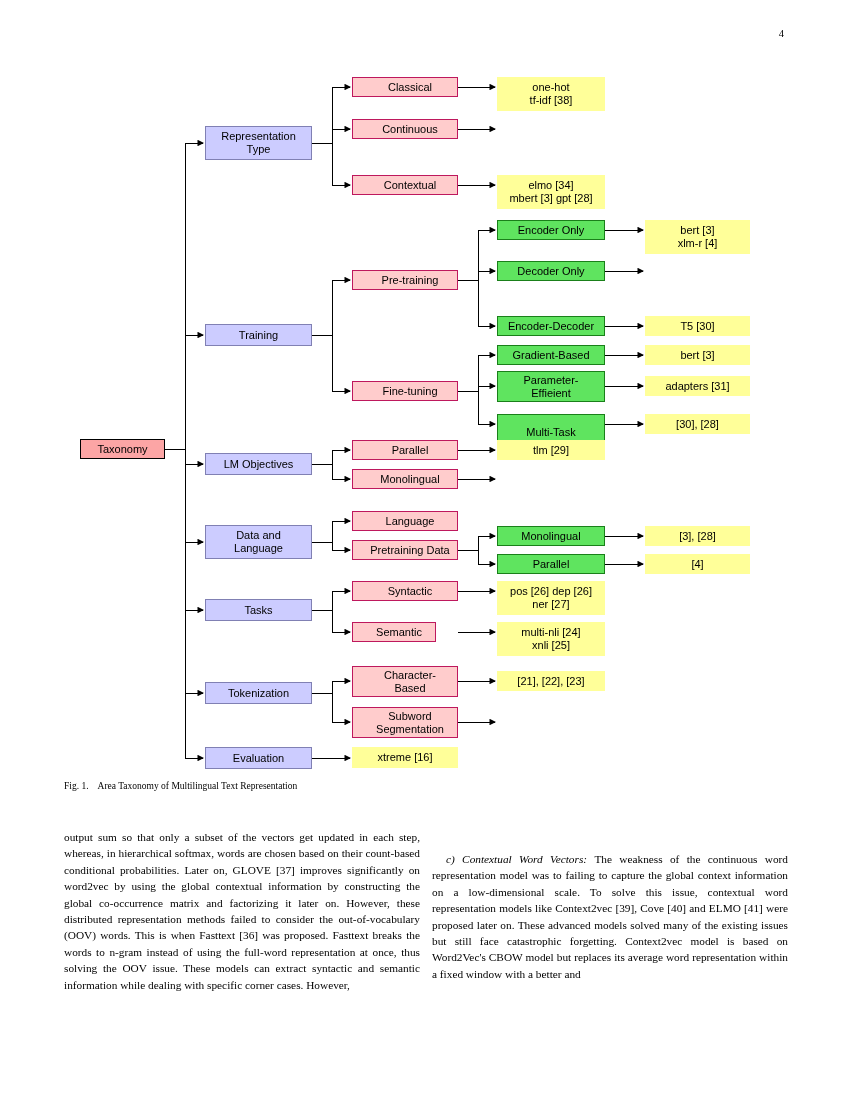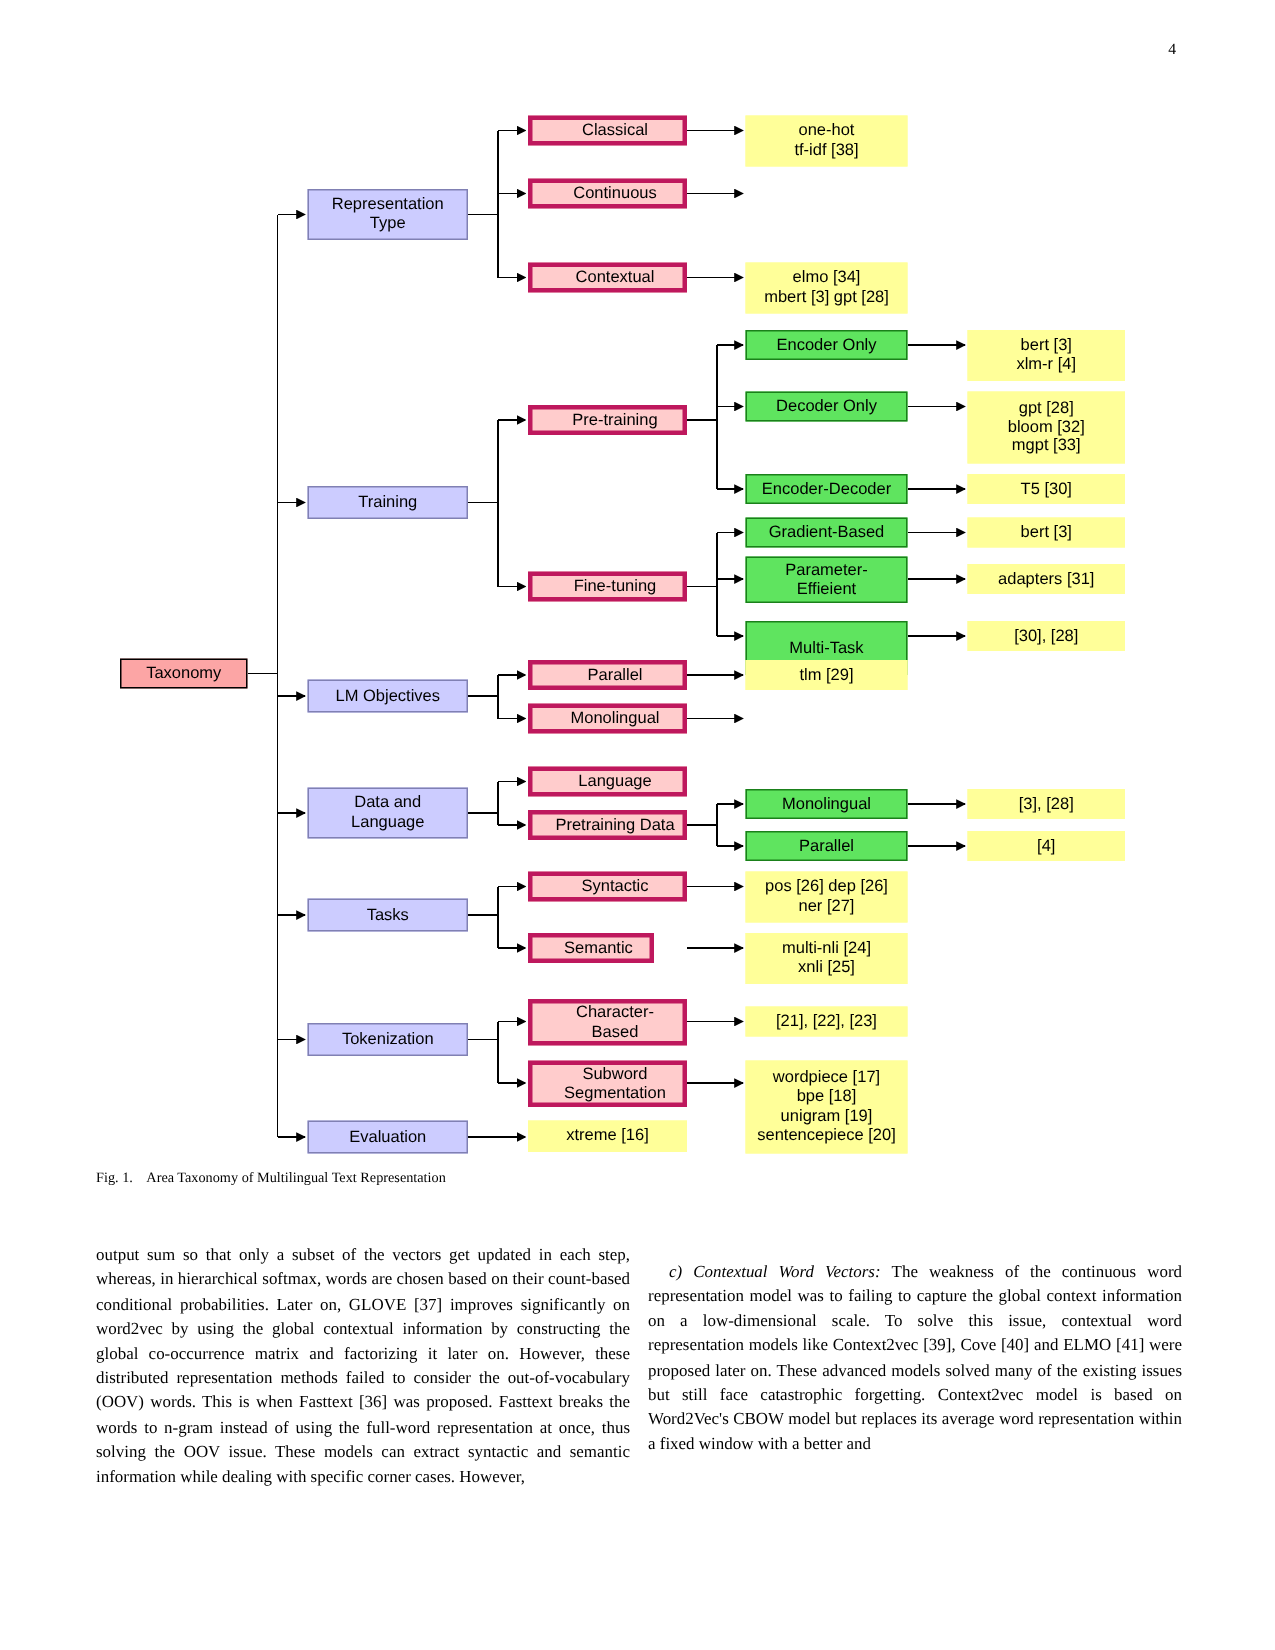--- a/index.html
+++ b/index.html
@@ -8,36 +8,36 @@
   .page{position:absolute;inset:0;overflow:hidden;}
 
   .page-number{position:absolute;top:28px;right:66px;font-size:10.5px;}
 
   
   .node{position:absolute;display:flex;align-items:center;justify-content:center;
         text-align:center;font-family:"Liberation Sans", sans-serif;font-size:11px;
         line-height:1.18;white-space:pre-line;box-sizing:border-box;}
   .root  {background:#fca5a5;border:1px solid #000;}
   .purple{background:var(--level1,#ccccff);border:1px solid #8080b3;}
-  .pink  {background:var(--level2,#ffcccc);border:3px solid #be185d;padding-left:10px;}
+  .pink  {background:var(--level2,#ffcccc);border:1px solid #be185d;padding-left:10px;}
   .green {background:var(--level3,#5fe45f);border:1px solid #1a801a;}
   .yellow{background:var(--leaf,#ffff99);border:1px solid var(--leaf,#ffff99);}
 
   .connectors{position:absolute;left:0;top:0;}
   .connectors .eline{stroke:#000;stroke-width:1;fill:none;shape-rendering:crispEdges;}
   .connectors line{stroke:#000;stroke-width:1;shape-rendering:crispEdges;}
 
   .caption{position:absolute;left:64px;top:781px;font-size:9.5px;}
   .caption .cap-label{margin-right:9px;}
 
   .col{position:absolute;width:356px;text-align:justify;font-size:11.3px;line-height:16.4px;}
   .col-left{left:64px;top:829px;}
   .col-right{left:432px;top:829px;}
   .para{margin:0;}
-  .para-gap{margin-top:11px;}
+  .para-gap{margin-top:22px;}
   .indent{text-indent:14px;}
   .lead-italic{font-style:italic;}
 </style>
 </head>
 <body>
 
 <div class="page">
 
   <div class="page-number">4</div>
 
@@ -142,30 +142,23 @@
   <div class="node yellow" style="left:497px;top:77px;width:108px;height:34px">one-hot
 tf-idf [38]</div>
   <div class="node yellow" style="left:497px;top:175px;width:108px;height:34px">elmo [34]
 mbert [3] gpt [28]</div>
   <div class="node yellow" style="left:497px;top:440px;width:108px;height:20px">tlm [29]</div>
   <div class="node yellow" style="left:497px;top:581px;width:108px;height:34px">pos [26] dep [26]
 ner [27]</div>
   <div class="node yellow" style="left:497px;top:622px;width:108px;height:34px">multi-nli [24]
 xnli [25]</div>
   <div class="node yellow" style="left:497px;top:671px;width:108px;height:20px">[21], [22], [23]</div>
-  <div class="node yellow" style="left:497px;top:707px;width:108px;height:62px">wordpiece [17]
-bpe [18]
-unigram [19]
-sentencepiece [20]</div>
 
   <div class="node yellow" style="left:645px;top:220px;width:105px;height:34px">bert [3]
 xlm-r [4]</div>
-  <div class="node yellow" style="left:645px;top:261px;width:105px;height:48px">gpt [28]
-bloom [32]
-mgpt [33]</div>
   <div class="node yellow" style="left:645px;top:316px;width:105px;height:20px">T5 [30]</div>
   <div class="node yellow" style="left:645px;top:345px;width:105px;height:20px">bert [3]</div>
   <div class="node yellow" style="left:645px;top:376px;width:105px;height:20px">adapters [31]</div>
   <div class="node yellow" style="left:645px;top:414px;width:105px;height:20px">[30], [28]</div>
   <div class="node yellow" style="left:645px;top:526px;width:105px;height:20px">[3], [28]</div>
   <div class="node yellow" style="left:645px;top:554px;width:105px;height:20px">[4]</div>
 
   <div class="node yellow" style="left:352px;top:747px;width:106px;height:21px">xtreme [16]</div>
 
   <div class="caption">

